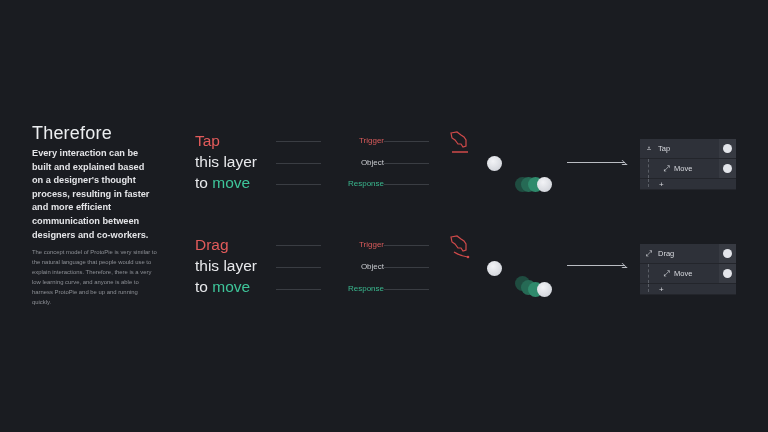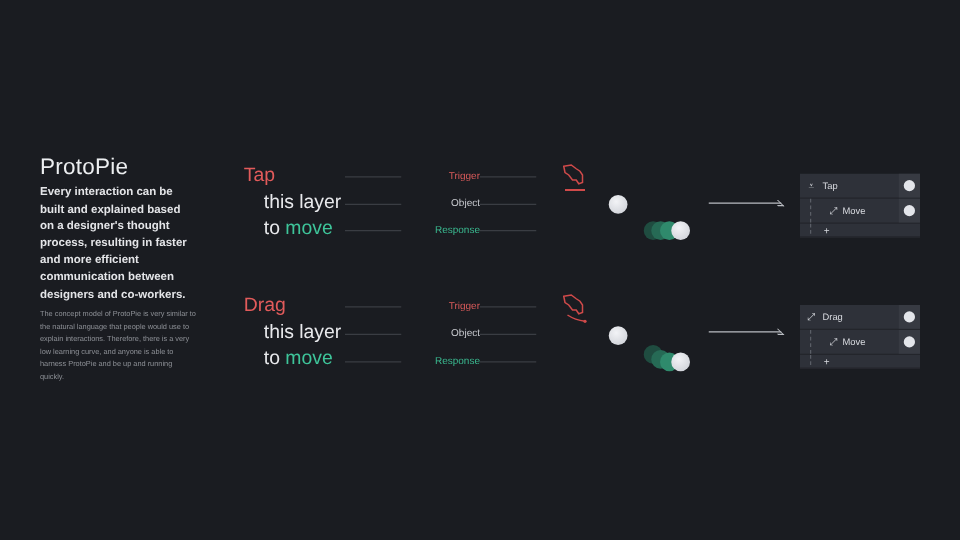--- a/index.html
+++ b/index.html
@@ -5,41 +5,41 @@
   html,body{margin:0;padding:0;}
   body{width:768px;height:432px;background:#1a1c21;position:relative;overflow:hidden;font-family:"Liberation Sans",sans-serif;color:#e6e7ea;}
   .abs{position:absolute;}
   .title{left:32px;top:123px;font-size:18px;color:#eceef0;letter-spacing:.2px;}
   .lead{left:32px;top:147px;width:120px;font-size:9.2px;line-height:13.6px;color:#e4e5e8;font-weight:bold;}
   .body-text{left:32px;top:247px;width:125px;font-size:5.9px;line-height:10px;color:#8d9096;}
   .sentence{left:195px;font-size:15.5px;line-height:21px;}
   .sentence div{height:21px;white-space:nowrap;}
   .red{color:#e25b5b;}
   .green{color:#3ec59a;}
-  .white{color:#e8e9ec;margin-left:16px;}
+  .white{color:#e8e9ec;}
   .line{height:1px;background:#3a3d43;}
   .lbl{font-size:8px;text-align:right;width:60px;}
   .lbl.obj{color:#c9cbd0;}
   .lbl.trg{color:#d85a5a;}
   .lbl.rsp{color:#3ab88f;}
   .ball{width:15px;height:15px;border-radius:50%;background:radial-gradient(circle at 40% 35%,#f2f3f6,#c9ccd3);}
   .trail{width:15px;height:15px;border-radius:50%;}
   .arrow{height:1px;background:#b9bcc2;}
   .arrow::after{content:"";position:absolute;right:0;top:-2px;width:4px;height:4px;border-right:1px solid #b9bcc2;border-bottom:1px solid #b9bcc2;transform:skewX(45deg);}
   .panel{width:96px;background:#2e3139;}
   .row{position:relative;height:19px;border-bottom:1px solid #23252b;display:flex;align-items:center;font-size:7.5px;color:#d9dbe0;}
   .row .tog{position:absolute;right:4px;top:5px;width:9px;height:9px;border-radius:50%;background:#e3e5ea;}
   .row .tog-bg{position:absolute;right:0;top:0;width:17px;height:19px;background:#373a42;}
   .row.plus{height:10px;font-size:8px;}
   .tree{position:absolute;left:8px;top:0;width:0;border-left:1px dashed #5a5e66;}
 </style>
 </head>
 <body>
 
-<div class="abs title">ProtoPie</div>
+<div class="abs title">Therefore</div>
 <div class="abs lead">Every interaction can be built and explained based on a designer's thought process, resulting in faster and more efficient communication between designers and co-workers.</div>
 <div class="abs body-text">The concept model of ProtoPie is very similar to the natural language that people would use to explain interactions. Therefore, there is a very low learning curve, and anyone is able to harness ProtoPie and be up and running quickly.</div>
 
 <div class="abs sentence" style="top:130px;">
   <div class="red">Tap</div>
   <div class="white">this layer</div>
   <div><span class="white">to </span><span class="green">move</span></div>
 </div>
 <div class="abs line" style="left:276px;top:141px;width:45px;"></div>
 <div class="abs line" style="left:276px;top:163px;width:45px;"></div>

